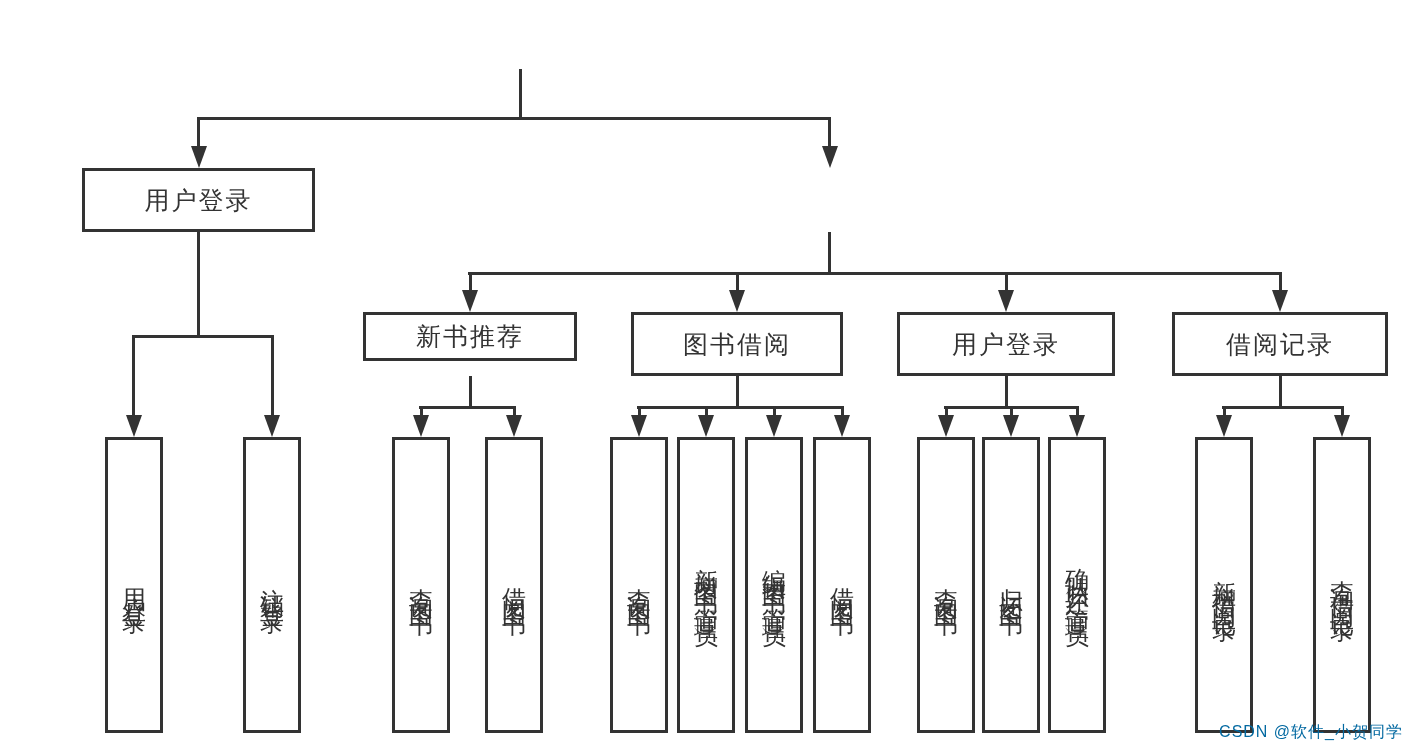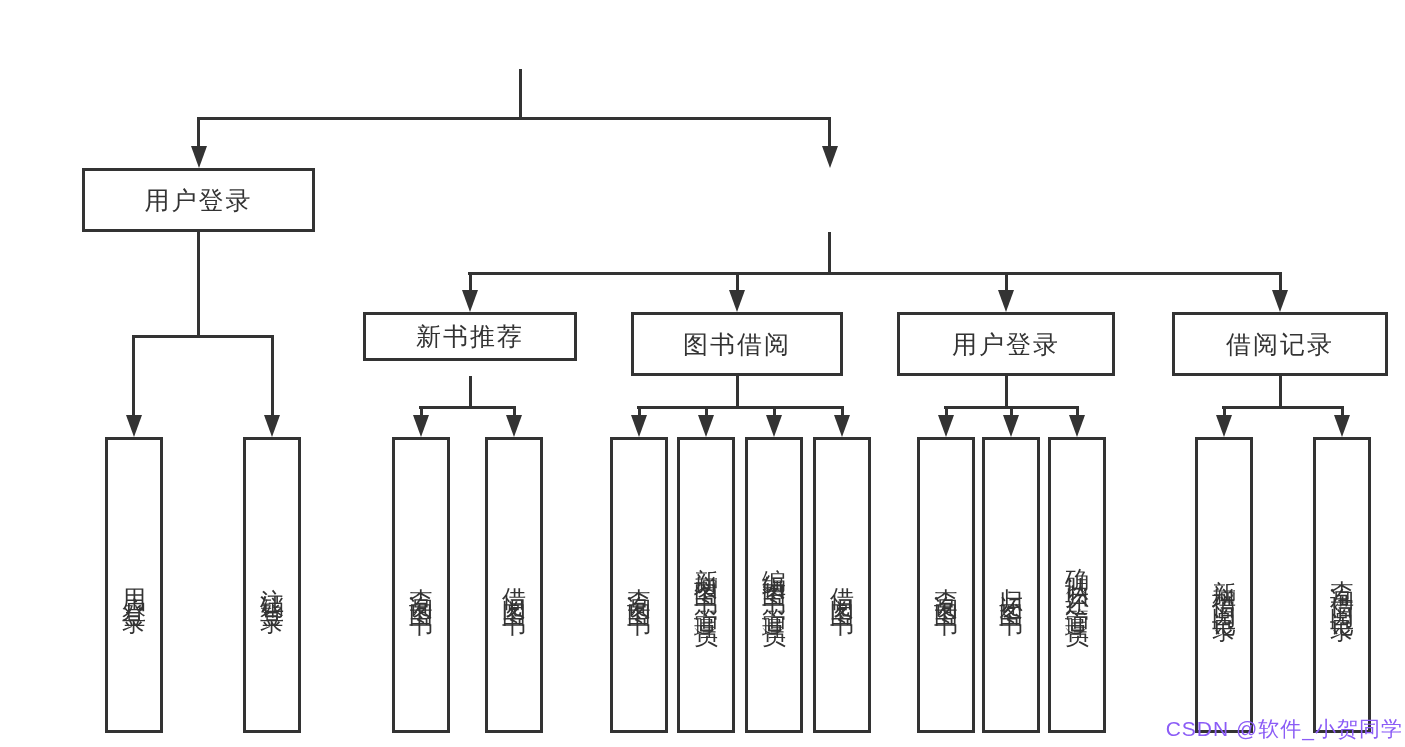--- a/index.html
+++ b/index.html
@@ -18,22 +18,22 @@
   }
   .vt{
     writing-mode:vertical-rl;text-orientation:mixed;
     font-size:24px;letter-spacing:8px;line-height:1;white-space:nowrap;
   }
   .vl{position:absolute;width:3px;background:#333333;}
   .hl{position:absolute;height:3px;background:#333333;}
   .ar{position:absolute;width:0;height:0;border-left:8px solid transparent;
       border-right:8px solid transparent;border-top:22px solid #333333;}
   .watermark{
-    position:absolute;right:2px;bottom:4px;font-size:21px;letter-spacing:1px;
-    color:#8b5cf6;white-space:nowrap;
+    position:absolute;right:2px;bottom:4px;font-size:16px;letter-spacing:1px;
+    color:#0369a1;white-space:nowrap;
   }
 </style>
 </head>
 <body>
 
 <div class="canvas">
 
 
   <div class="box" style="left:82px;top:168px;width:233px;height:64px;">用户登录</div>
 

